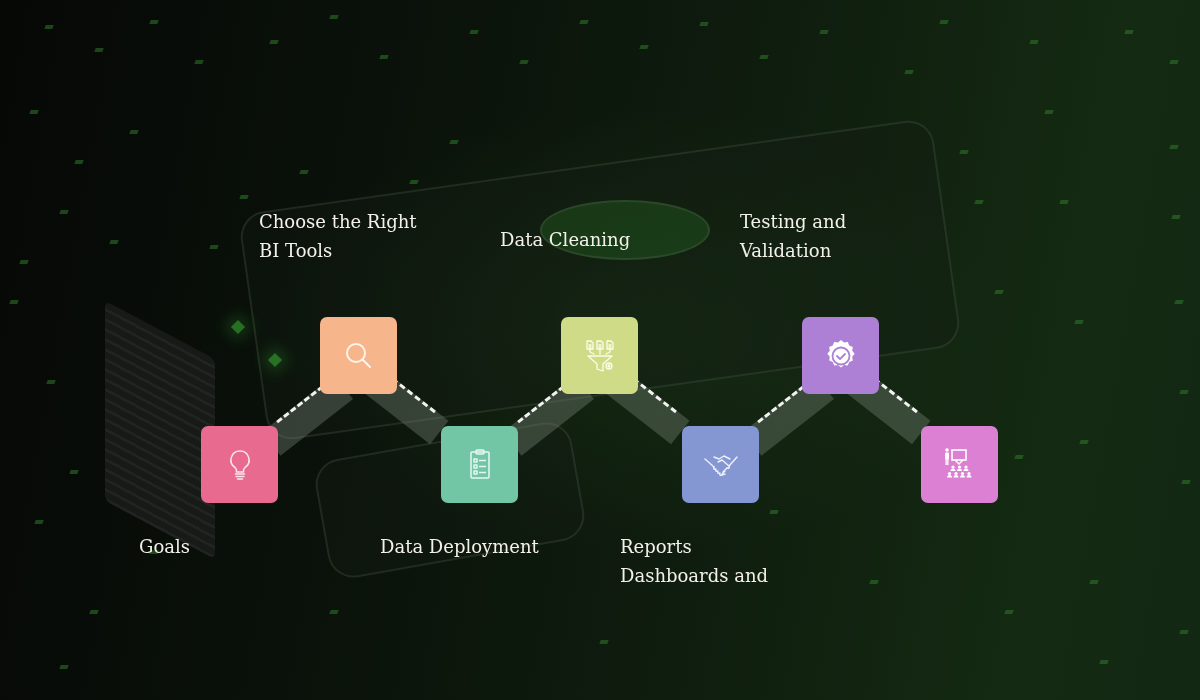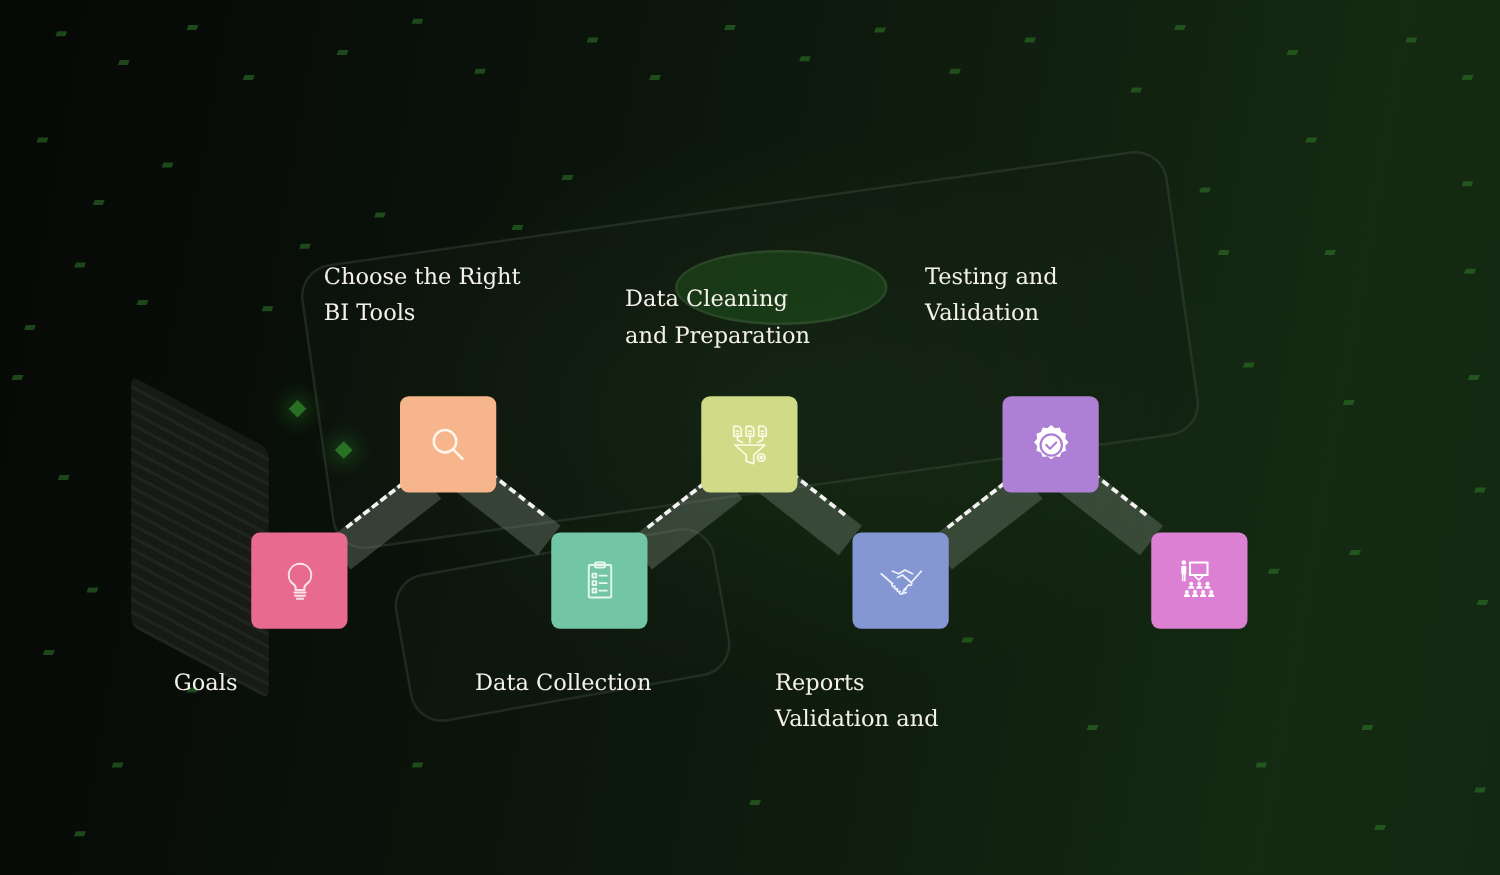--- a/index.html
+++ b/index.html
@@ -209,53 +209,52 @@
       <rect x="16" y="5" width="8" height="4" rx="1"></rect>
       <rect x="14" y="14" width="3" height="3"></rect>
       <path d="M19 15.5 h7"></path>
       <rect x="14" y="20" width="3" height="3"></rect>
       <path d="M19 21.5 h7"></path>
       <rect x="14" y="26" width="3" height="3"></rect>
       <path d="M19 27.5 h7"></path>
     </svg>
   </div>
   <div class="label" style="left:380px;top:532px;">
-    <div>Data Collection</div>
+    <div>Data Deployment</div>
   </div>
 
   <div class="step-box" style="left:561px;top:317px;background:#cfdb87;">
     <svg viewBox="0 0 40 40" fill="none" stroke="#fbfde9" stroke-width="1.3" stroke-linejoin="round" stroke-linecap="round">
       <path d="M7 5 h4 l2 2 v6 h-6 z"></path>
       <path d="M17 5 h4 l2 2 v6 h-6 z"></path>
       <path d="M27 5 h4 l2 2 v6 h-6 z"></path>
       <path d="M9 9 h2 M19 9 h2 M29 9 h2 M9 11 h2 M19 11 h2 M29 11 h2"></path>
       <path d="M10 13 v3 l4 2 M20 13 v5 M30 13 v3 l-4 2"></path>
       <path d="M8 20 h24 l-9 8 v7 l-6 -2 v-5 z"></path>
       <circle cx="29" cy="30" r="3"></circle>
       <circle cx="29" cy="30" r="1"></circle>
     </svg>
   </div>
   <div class="label" style="left:500px;top:197px;margin-top:28px;">
     <div>Data Cleaning</div>
-    <div>and Preparation</div>
   </div>
 
   <div class="step-box" style="left:682px;top:426px;background:#8497d2;">
     <svg viewBox="0 0 40 40" fill="none" stroke="#eef1fb" stroke-width="1.4" stroke-linecap="round" stroke-linejoin="round">
       <path d="M4 14 L13 22"></path>
       <path d="M36 12 L28 21"></path>
       <path d="M13 12 l5 2 l5 -3 l6 3"></path>
       <path d="M17 17 l4 -2 l7 6 c1 1 0 3 -2 2"></path>
       <path d="M13 22 c-1 1 0 3 2 2 c-1 1 0 3 2 2 c-1 1 0 3 2 2 c-1 1 0 3 2 2 l3 -1"></path>
       <path d="M26 23 l-4 4 M24 26 l-3 3"></path>
     </svg>
   </div>
   <div class="label" style="left:620px;top:532px;">
     <div>Reports</div>
-    <div>Validation and</div>
+    <div>Dashboards and</div>
   </div>
 
   <div class="step-box" style="left:802px;top:317px;background:#ad80d6;">
     <svg viewBox="0 0 40 40">
       <path fill="#ffffff" d="M20 4 l3 2.5 l3.8 -0.6 l1.4 3.6 l3.6 1.4 l-0.6 3.8 l2.5 3 l-2.5 3 l0.6 3.8 l-3.6 1.4 l-1.4 3.6 l-3.8 -0.6 l-3 2.5 l-3 -2.5 l-3.8 0.6 l-1.4 -3.6 l-3.6 -1.4 l0.6 -3.8 l-2.5 -3 l2.5 -3 l-0.6 -3.8 l3.6 -1.4 l1.4 -3.6 l3.8 0.6 z"></path>
       <circle cx="20" cy="20" r="8.5" fill="none" stroke="#ad80d6" stroke-width="1.8"></circle>
       <path d="M16 20 l3 3 l5 -5" fill="none" stroke="#ad80d6" stroke-width="1.8" stroke-linecap="round" stroke-linejoin="round"></path>
     </svg>
   </div>
   <div class="label" style="left:740px;top:207px;">

